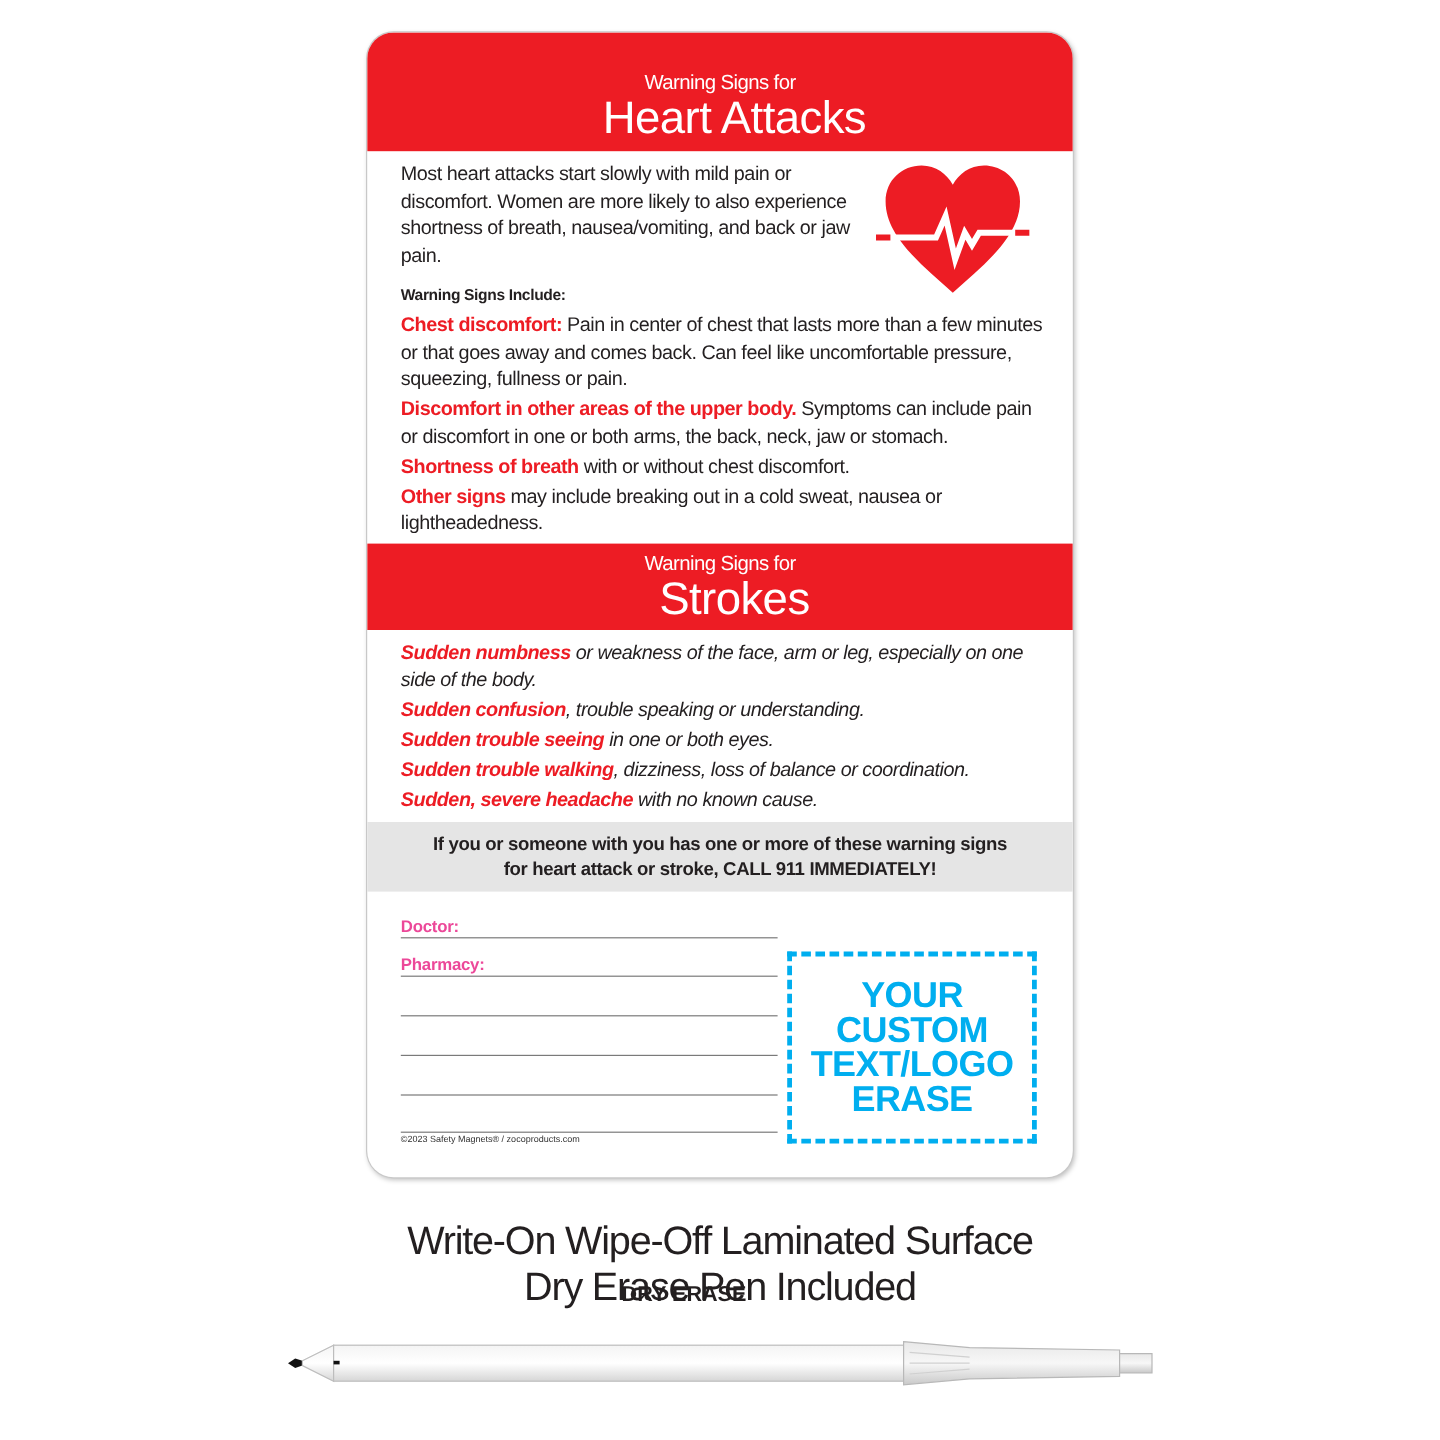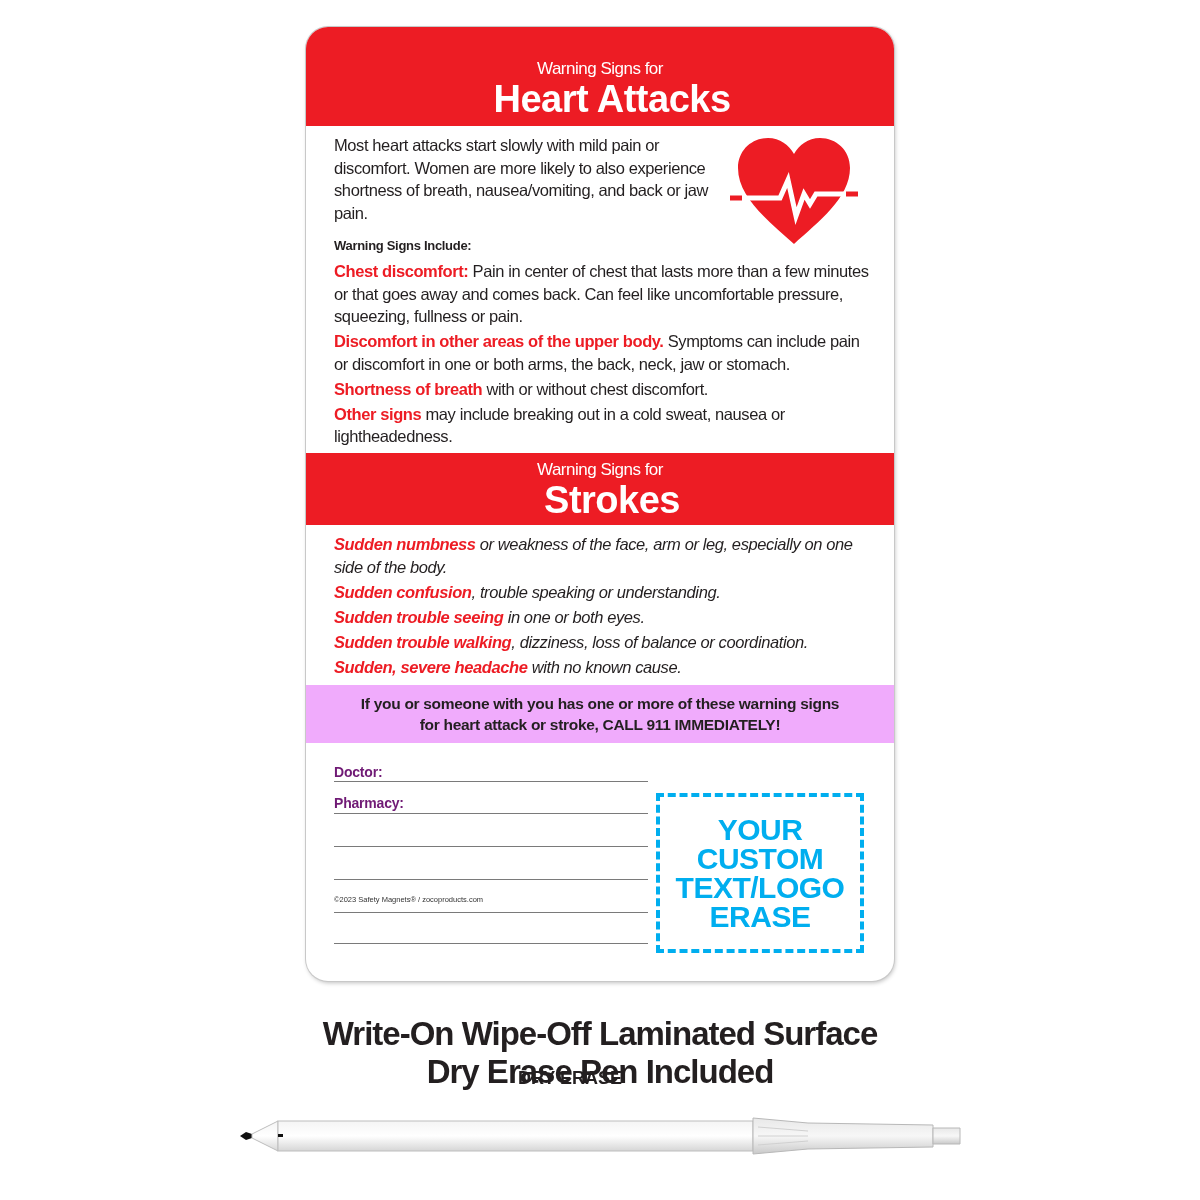--- a/index.html
+++ b/index.html
@@ -10,56 +10,56 @@
   .card {
     position:absolute; left:306px; top:27px; width:588px; height:954px;
     background:#fff; border-radius:22px;
     box-shadow: 0 0 0 1px #c8c8c8, 1px 2px 4px rgba(0,0,0,0.25);
     overflow:hidden;
   }
   .band {
     position:absolute; left:0; width:100%; background:#ed1c24; color:#fff; text-align:center;
   }
   .band .sub { display:block; font-size:17px; line-height:22px; letter-spacing:-0.5px; }
-  .band .main { display:block; font-weight:bold; font-size:38px; line-height:38px; letter-spacing:-0.5px;padding-left:24px; }
+  .band .main { display:block; font-weight:normal; font-size:38px; line-height:38px; letter-spacing:-0.5px;padding-left:24px; }
   .band-heart { top:0; height:99px; }
   .band-heart .sub { padding-top:31px; }
   .band-stroke { top:426px; height:72px; }
   .band-stroke .sub { padding-top:6px; }
 
   .body-text { position:absolute; left:28px; font-size:16.5px; line-height:22.5px; letter-spacing:-0.4px; }
   .intro { top:107px; width:380px; }
   .heart-icon { position:absolute; left:424px; top:109px; width:128px; height:110px; }
   .ws-title { position:absolute; left:28px; top:211px; font-weight:bold; font-size:13px; letter-spacing:-0.3px; }
   .signs { top:233px; width:540px; }
   .signs p, .stroke-list p { margin:0 0 2.5px 0; }
   .red { color:#ed1c24; font-weight:bold; }
   .stroke-list { top:506px; width:540px;font-style:italic; }
   .stroke-list p { margin:0 0 2.5px 0; }
 
   .yellow {
-    position:absolute; left:0; top:658px; width:100%; height:58px; background:#f0abfc;
+    position:absolute; left:0; top:658px; width:100%; height:58px; background:#e5e5e5;
     text-align:center; font-weight:bold; font-size:15.5px; line-height:21px; color:#231f20; letter-spacing:-0.3px;
   }
   .yellow div { padding-top:8px; }
 
-  .form-label { position:absolute; left:28px; font-size:14px; letter-spacing:-0.2px; font-weight:bold; color:#701a75; }
+  .form-label { position:absolute; left:28px; font-size:14px; letter-spacing:-0.2px; font-weight:bold; color:#ec4899; }
   .form-line { position:absolute; left:28px; width:314px; height:0; border-top:1.5px solid #7a7a7a; }
   .copyright { position:absolute; left:28px; top:916px; font-size:7.5px; color:#333; }
 
   .custom-box {
     position:absolute; left:350px; top:766px; width:208px; height:160px;
     border:4px dashed #00aeef; box-sizing:border-box;
     display:flex; align-items:center; justify-content:center; text-align:center;
     color:#00aeef; font-weight:bold; font-size:30px; line-height:29px; letter-spacing:-0.5px;
   }
 
   .caption {
     position:absolute; left:0; top:1015px; width:1200px; text-align:center;
-    font-weight:bold; font-size:33px; line-height:38px; letter-spacing:-1px; color:#231f20;
+    font-weight:normal; font-size:33px; line-height:38px; letter-spacing:-1px; color:#231f20;
   }
 
   .pen { position:absolute; left:238px; top:1115px; width:730px; height:42px; }
   .pen-label {
     position:absolute; left:470px; top:1068px; width:200px; text-align:center;
     font-weight:bold; font-size:18px; letter-spacing:0px; color:#231f20;
   }
 </style>
 </head>
 <body>
@@ -110,21 +110,21 @@
   </div>
 
   <div class="form-label" style="top:737px;">Doctor:</div>
   <div class="form-line" style="top:754px;"></div>
   <div class="form-label" style="top:768px;">Pharmacy:</div>
   <div class="form-line" style="top:786px;"></div>
   <div class="form-line" style="top:819px;"></div>
   <div class="form-line" style="top:852px;"></div>
   <div class="form-line" style="top:885px;"></div>
   <div class="form-line" style="top:916px;"></div>
-  <div class="copyright" style="top:868px;">©2023 Safety Magnets® / zocoproducts.com</div>
+  <div class="copyright" style="top:918px;">©2023 Safety Magnets® / zocoproducts.com</div>
 
   <div class="custom-box">
     <div>
       <span>YOUR CUSTOM</span><br>
       <span>TEXT/LOGO</span><br>
       <span>ERASE</span>
     </div>
   </div>
 </div>
 

